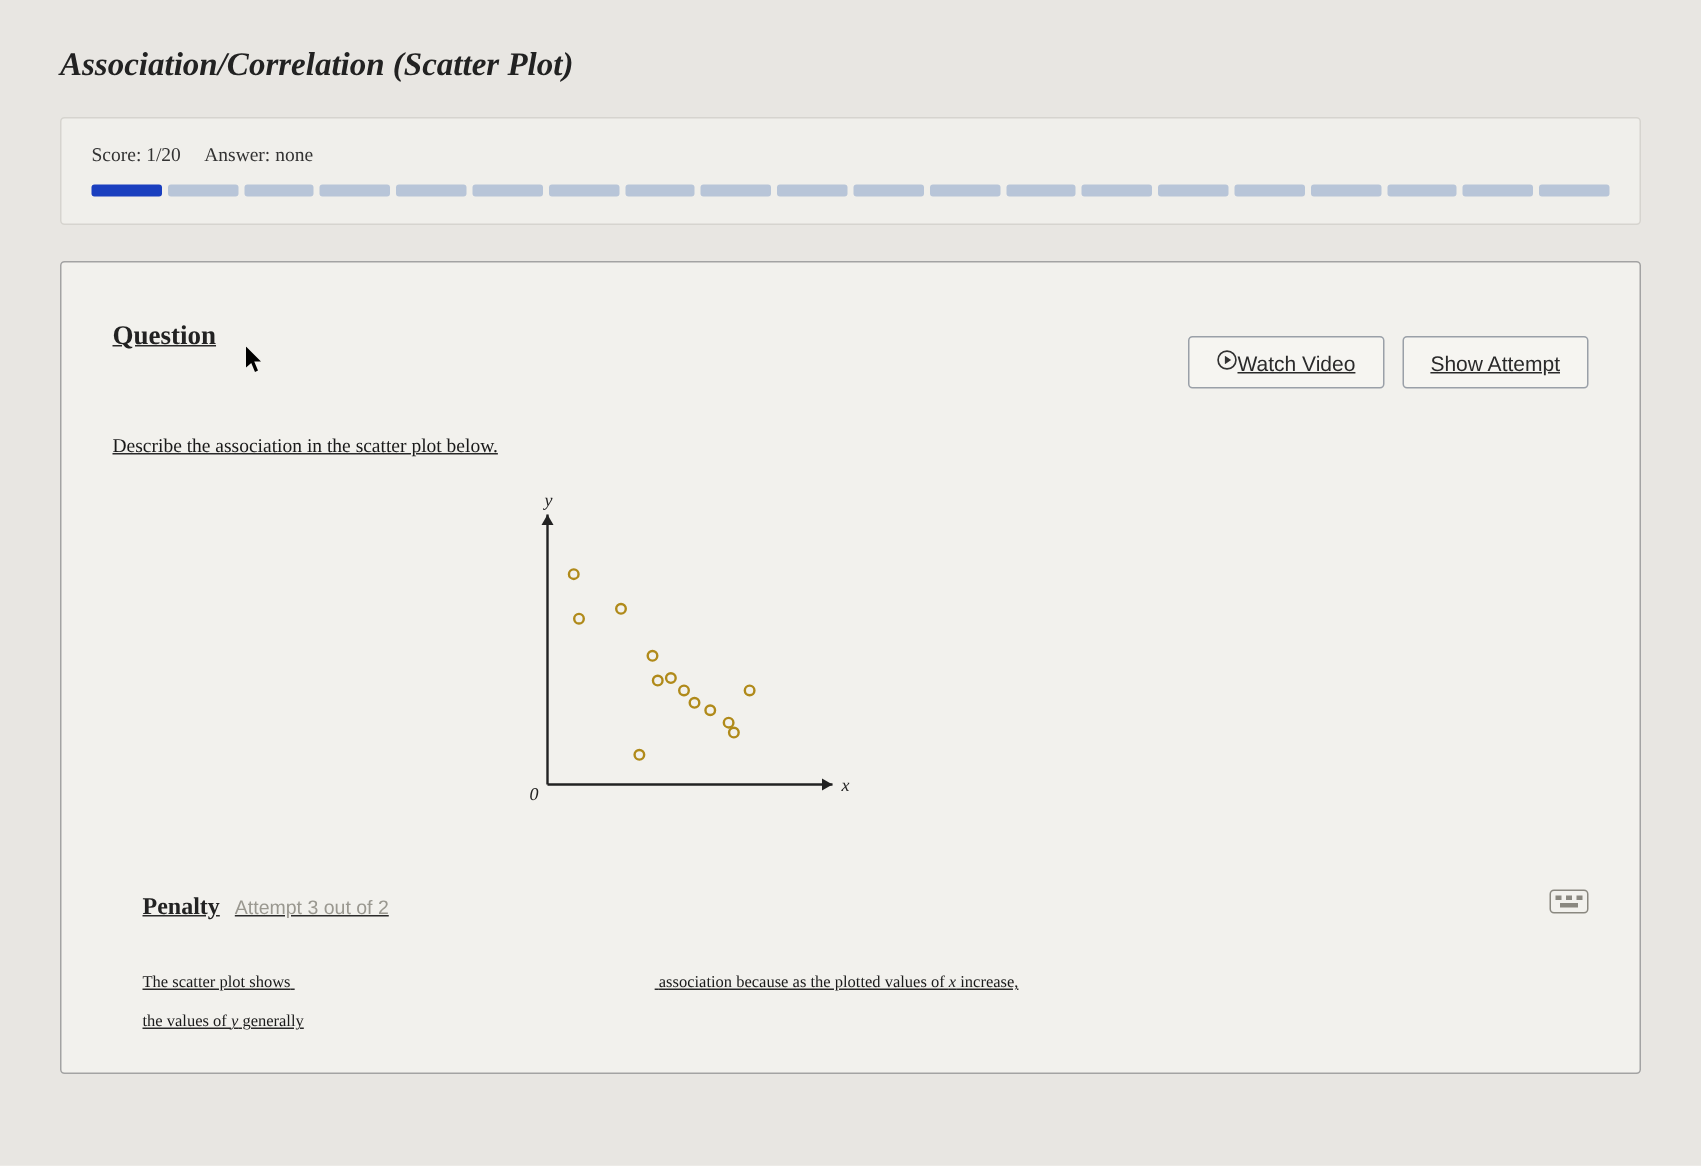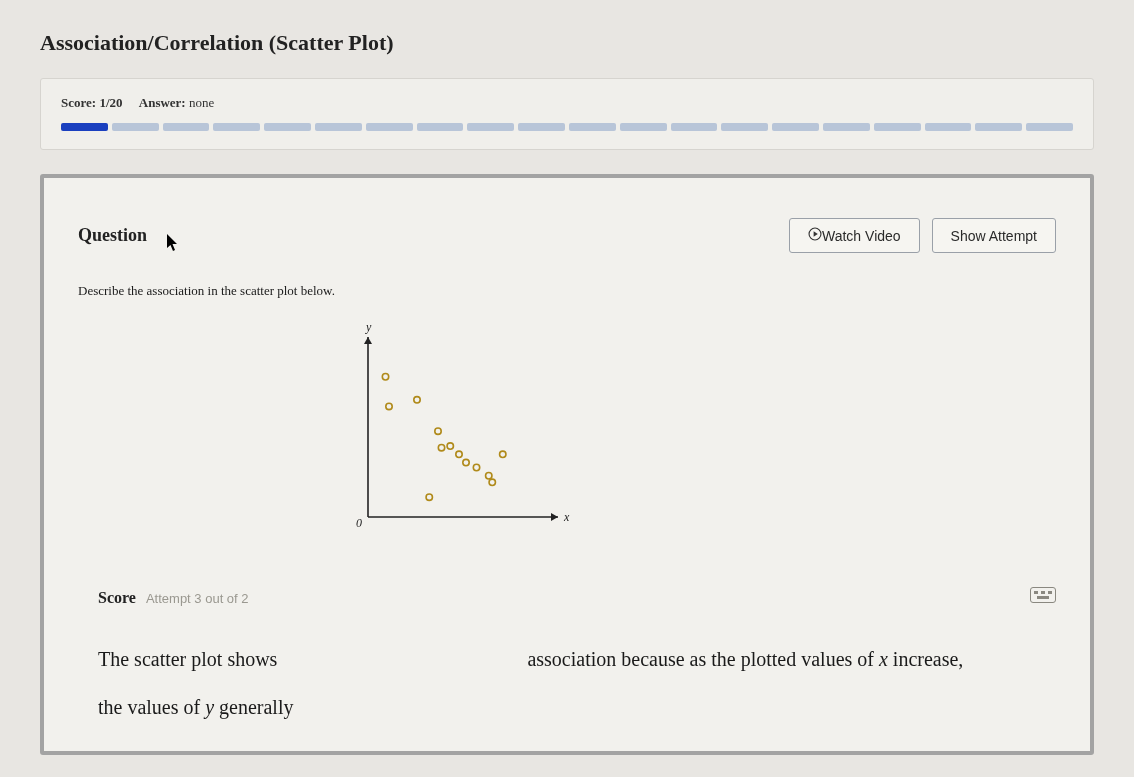--- a/index.html
+++ b/index.html
@@ -12,51 +12,53 @@
     overflow: hidden;
   }
   .page {
     padding: 30px 40px 0 40px;
   }
   .title {
     font-size: 22px;
     font-weight: bold;
     margin-bottom: 22px;
     color: #222;
+    font-style: italic;
   }
   .score-panel {
     background: #f0efeb;
     border: 1px solid #d6d4cf;
     border-radius: 3px;
     padding: 16px 20px 18px 20px;
     margin-bottom: 24px;
   }
   .score-line {
     font-size: 13px;
     margin-bottom: 12px;
     color: #333;
   }
-  .score-line b { font-weight: bold; }
+  .score-line b { font-weight: normal; }
   .progress-track {
     display: flex;
     gap: 4px;
     height: 8px;
   }
   .seg {
     flex: 1;
     background: #b8c5d8;
     border-radius: 2px;
   }
   .seg.done { background: #1a3fbf; }
   .question-panel {
     background: #f2f1ed;
-    border: 4px solid #a3a3a3;
-    border-radius: 3px;
-    padding: 40px 34px 20px 34px;
+    border: 1px solid #a3a3a3;
+    border-radius: 3px;
+    padding: 13px 34px 20px 34px;
     position: relative;
+    text-decoration: underline;
   }
   .q-header {
     display: flex;
     justify-content: space-between;
     align-items: center;
     margin-bottom: 30px;
   }
   .q-title {
     font-size: 18px;
     font-weight: bold;
@@ -68,20 +70,21 @@
     background: #f6f5f1;
     border-radius: 3px;
     padding: 8px 18px;
     font-size: 14px;
     font-family: Arial, sans-serif;
     color: #2a2a2a;
     display: flex;
     align-items: center;
     gap: 0;
     cursor: pointer;
+    margin-top: 36px;
   }
   .btn svg { width: 14px; height: 14px; }
   .prompt {
     font-size: 13px;
     margin-bottom: 18px;
     color: #1a1a1a;
   }
   .chart-wrap {
     display: flex;
     justify-content: flex-start;
@@ -115,21 +118,21 @@
     content:"";
     position:absolute;
     left:3px; right:3px; top:3px; bottom:3px;
     background:
       linear-gradient(#8a8880,#8a8880) top left/4px 3px no-repeat,
       linear-gradient(#8a8880,#8a8880) top center/4px 3px no-repeat,
       linear-gradient(#8a8880,#8a8880) top right/4px 3px no-repeat,
       linear-gradient(#8a8880,#8a8880) bottom center/12px 3px no-repeat;
   }
   .sentence {
-    font-size: 20px;
+    font-size: 11px;
     color: #1a1a1a;
     line-height: 2.4;
     margin-left: 20px;
     max-width: 900px;
   }
   .mi { font-style: italic; font-family: 'Times New Roman', serif; }
   .gap { display: inline-block; width: 240px; }
   .cursor-arrow {
     position: absolute;
     left: 122px; top: 56px;
@@ -221,21 +224,21 @@
           <circle cx="117.99999999999999" cy="145.55" r="3.2" fill="none" stroke="#b08a1a" stroke-width="1.6"></circle>
           <circle cx="128.5" cy="150.5" r="3.2" fill="none" stroke="#b08a1a" stroke-width="1.6"></circle>
           <circle cx="140.75" cy="158.75" r="3.2" fill="none" stroke="#b08a1a" stroke-width="1.6"></circle>
           <circle cx="144.25" cy="165.35" r="3.2" fill="none" stroke="#b08a1a" stroke-width="1.6"></circle>
           <circle cx="154.75" cy="137.3" r="3.2" fill="none" stroke="#b08a1a" stroke-width="1.6"></circle>
           <circle cx="81.25" cy="180.2" r="3.2" fill="none" stroke="#b08a1a" stroke-width="1.6"></circle>
         </svg>
     </div>
 
     <div class="answer-row">
-      <span class="answer-label">Score</span>
+      <span class="answer-label">Penalty</span>
       <span class="attempt">Attempt 3 out of 2</span>
       <span class="keyboard-icon"></span>
     </div>
 
     <div class="sentence">
       <span>The scatter plot shows</span>
       <span class="gap"></span>
       <span>association because as the plotted values of </span><span class="mi">x</span><span> increase,</span>
       <br>
       <span>the values of </span><span class="mi">y</span><span> generally</span>

